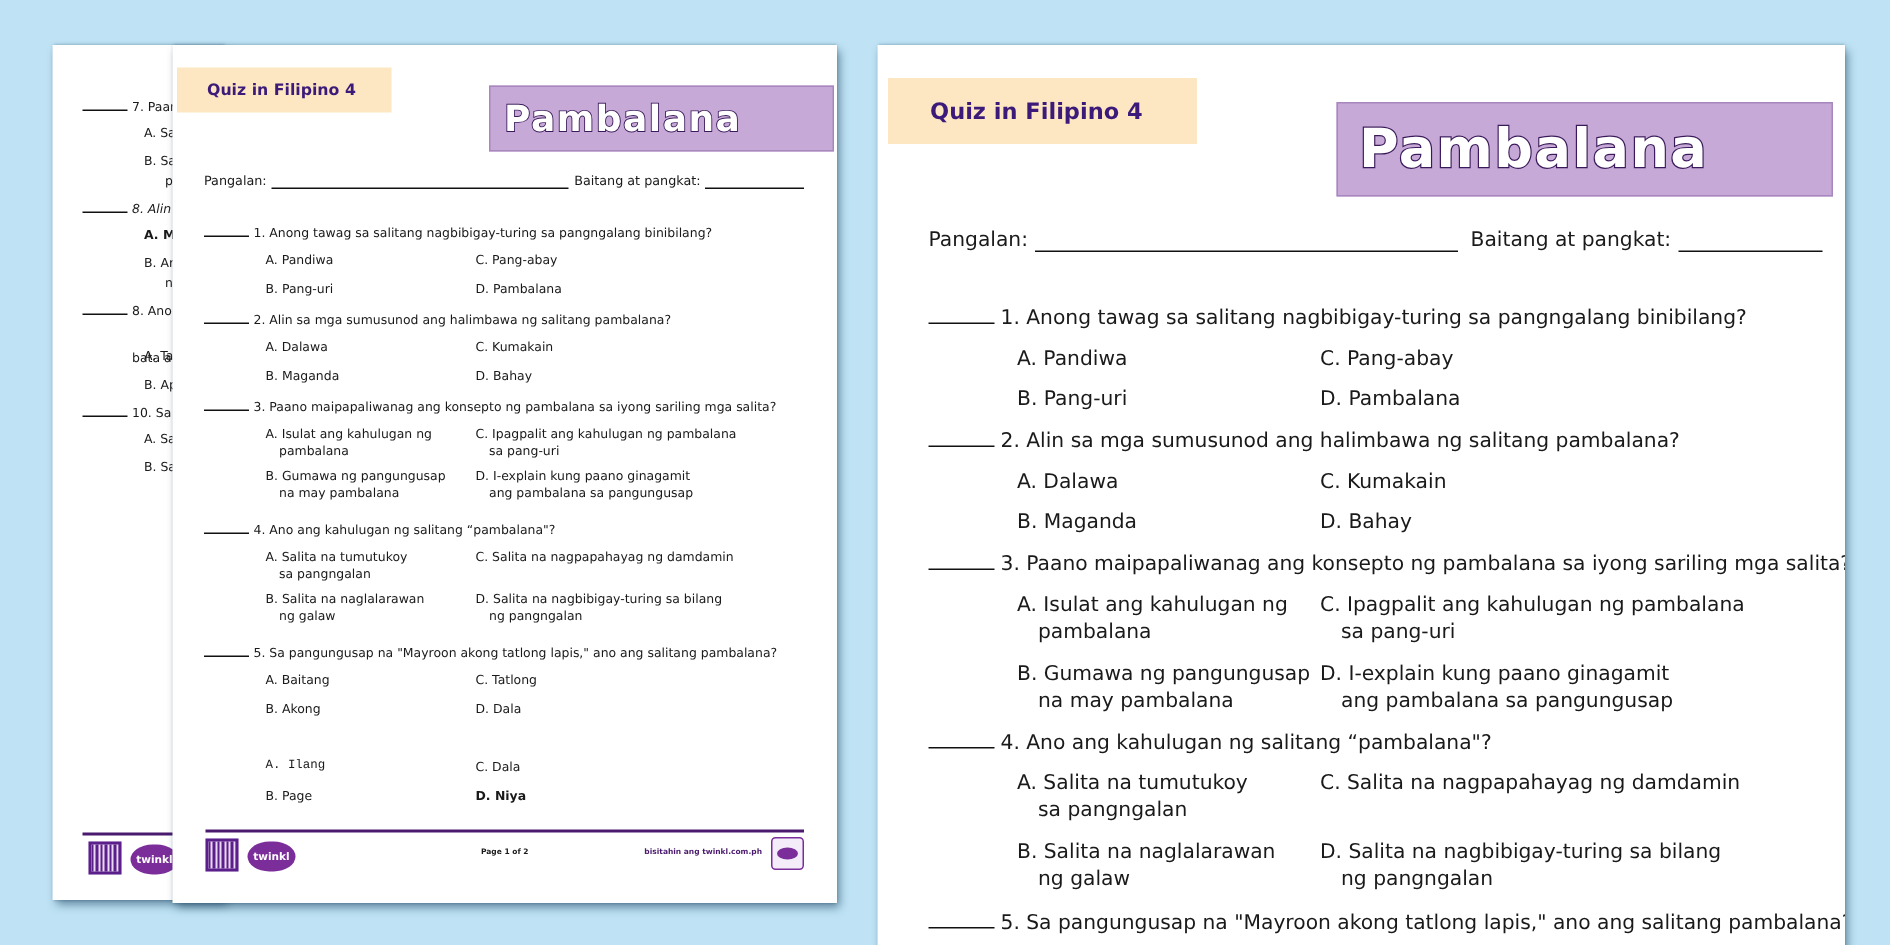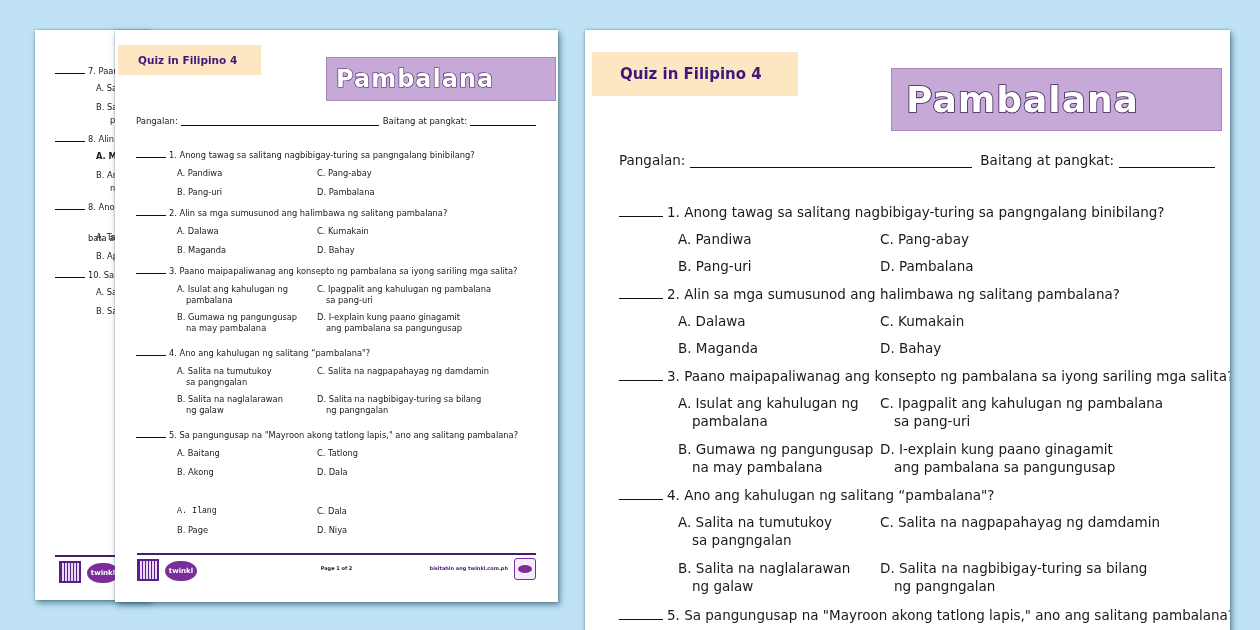--- a/index.html
+++ b/index.html
@@ -104,21 +104,21 @@
     <div class="qr" style="left:4px;top:2px;"></div>
     <div class="twinkl-logo" style="left:32px;top:4px;">twinkl</div>
   </div>
 <div class="q" style="top: 36px;">
       <span class="blank"></span>
       <span>7. Paar</span>
     </div>
     <div class="opt" style="left: 61px; top: 53px;">A. Sa</div>
     <div class="opt" style="left: 61px; top: 72px;">B. Sa</div>
     <div class="opt" style="left: 75px; top: 85px;">p</div>
-    <div class="q" style="top: 104px;">
+    <div class="q" style="top: 104px; font-style: italic;">
       <span class="blank"></span>
       <span>8. Alin</span>
     </div>
     <div class="opt" style="left: 61px; top: 121px; font-weight: bold;">A. M</div>
     <div class="opt" style="left: 61px; top: 140px;">B. Ar</div>
     <div class="opt" style="left: 75px; top: 153px;">ng</div>
     <div class="q" style="top: 172px;">
       <span class="blank"></span>
       <span>8. Ano</span>
     </div>
@@ -243,21 +243,21 @@
     <div class="opt" style="left: 62px; top: 476px;">
       <span style="display: block; font-family: Liberation Mono, monospace;">A. Ilang</span>
     </div>
     <div class="opt" style="left: 202px; top: 476px;">
       <span style="display: block;">C. Dala</span>
     </div>
     <div class="opt" style="left: 62px; top: 495px;">
       <span style="display: block;">B. Page</span>
     </div>
     <div class="opt" style="left: 202px; top: 495px;">
-      <span style="display: block;">D. Niya</span>
+      <span style="display: block; font-weight: bold;">D. Niya</span>
     </div>
   </div>
 
 <div class="page" id="page-front">
   <div class="label-box">Quiz in Filipino 4</div>
   <div class="title-box">Pambalana</div>
   <div class="name-line">
     <span>Pangalan:</span>
     <span class="uline" style="width:282px;margin:0 8px 0 5px;"></span>
     <span>Baitang at pangkat:</span>

